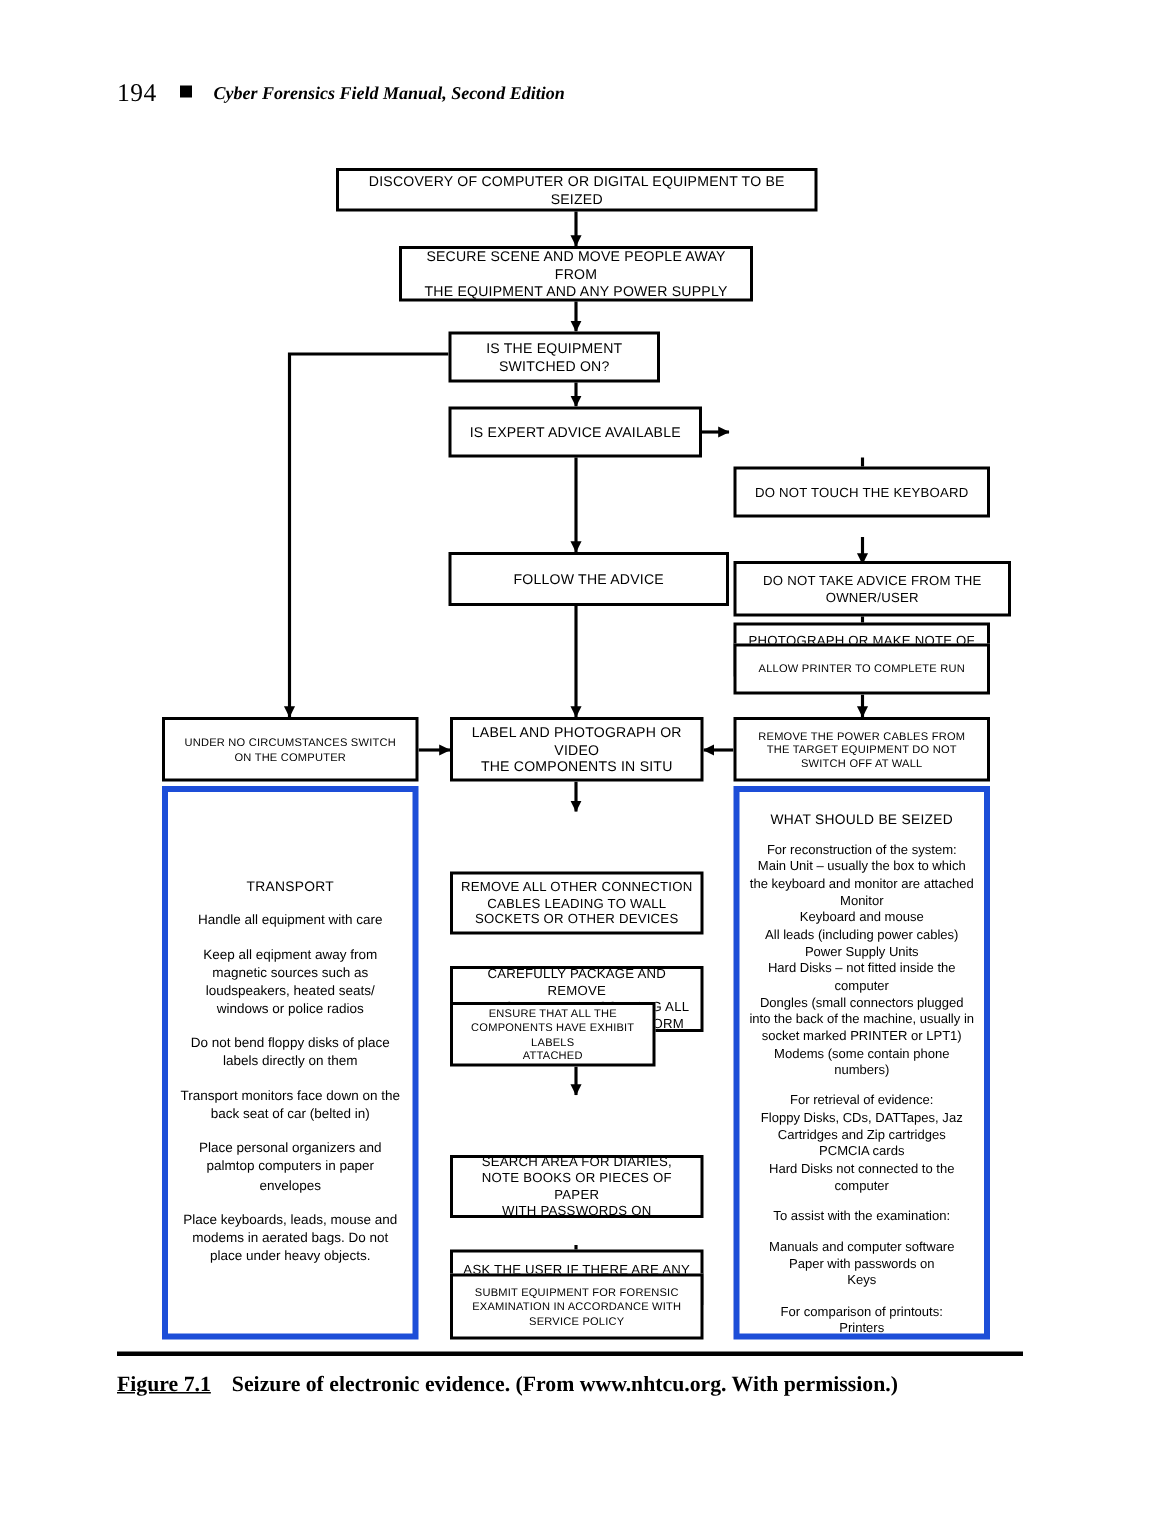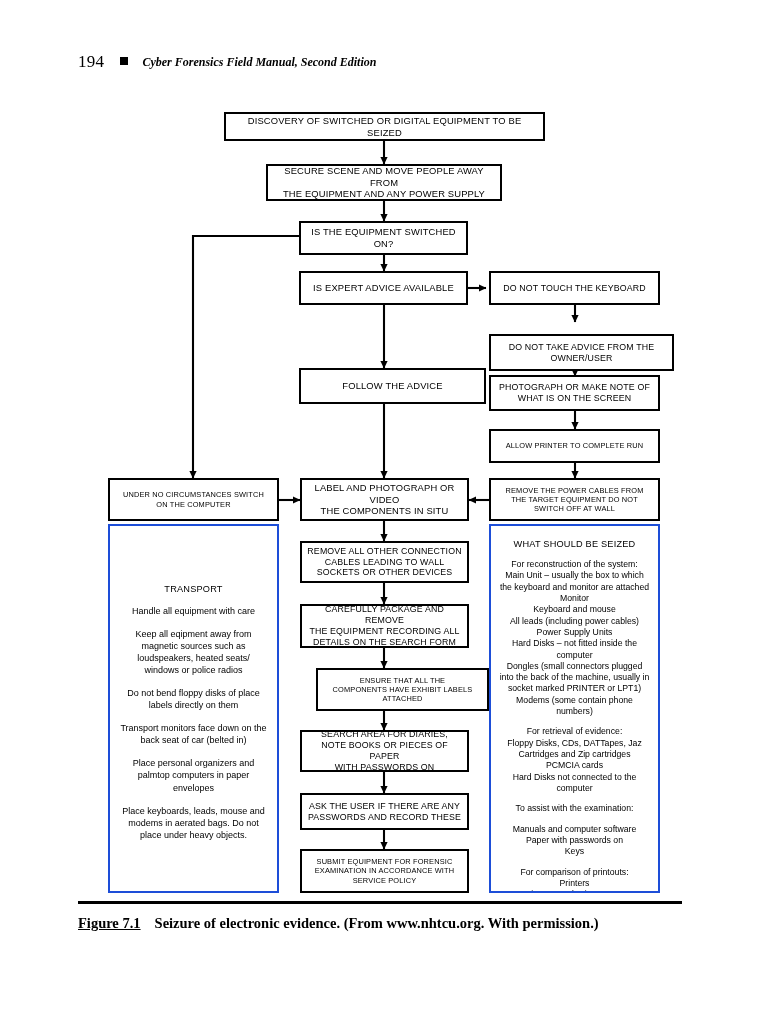--- a/index.html
+++ b/index.html
@@ -47,27 +47,27 @@
     text-align:center;
     line-height:1.25;
     font-size:8.2px;
     letter-spacing:.15px;
     padding:2px 4px;
     z-index:3;
   }
   .box .txt{ display:block; width:100%; white-space:pre-line; }
 
   .b-lg{ font-size:9.4px; }
-  .b-md{ font-size:8.8px; }
+  .b-md{ font-size:8.8px;margin-top:40px; }
   .b-sm{ font-size:7.4px; }
 
   
   .panel{
     position:absolute;
-    border:2px solid #1d4ed8;
+    border:4px solid #1d4ed8;
     background:#fff;
     box-sizing:border-box;
     z-index:3;
     padding:10px 6px 6px 6px;
     overflow:hidden;
   }
   .panel .phead{
     text-align:center; font-size:9.2px; letter-spacing:.2px;
     margin-bottom:11px;
   }
@@ -142,29 +142,29 @@
 
       <path d="M384,711 L384,730"></path>
 
       <path d="M384,772 L384,793"></path>
 
       <path d="M384,830 L384,849"></path>
     </g>
   </svg>
 
   <div class="box b-lg" style="left:224px; top:112px; width:321px; height:29px;">
-    <span class="txt">DISCOVERY OF SWITCHED OR DIGITAL EQUIPMENT TO BE SEIZED</span>
+    <span class="txt">DISCOVERY OF COMPUTER OR DIGITAL EQUIPMENT TO BE SEIZED</span>
   </div>
 
   <div class="box b-lg" style="left:266px; top:164px; width:236px; height:37px;">
     <span class="txt">SECURE SCENE AND MOVE PEOPLE AWAY FROM
 THE EQUIPMENT AND ANY POWER SUPPLY</span>
   </div>
 
-  <div class="box b-lg" style="left:299px; top:221px; width:169px; height:34px;">
+  <div class="box b-lg" style="left:299px; top:221px; width:141px; height:34px;">
     <span class="txt">IS THE EQUIPMENT SWITCHED ON?</span>
   </div>
 
   <div class="box b-lg" style="left:299px; top:271px; width:169px; height:34px;">
     <span class="txt">IS EXPERT ADVICE AVAILABLE</span>
   </div>
 
   <div class="box b-lg" style="left:299px; top:368px; width:187px; height:36px;">
     <span class="txt">FOLLOW  THE ADVICE</span>
   </div>
@@ -208,21 +208,21 @@
 CABLES LEADING TO WALL
 SOCKETS OR OTHER DEVICES</span>
   </div>
 
   <div class="box b-md" style="left:300px; top:604px; width:169px; height:44px;">
     <span class="txt">CAREFULLY PACKAGE AND REMOVE
 THE EQUIPMENT RECORDING ALL
 DETAILS ON THE SEARCH FORM</span>
   </div>
 
-  <div class="box b-sm" style="left:300px; top:668px; width:173px; height:43px;margin-left:16px;">
+  <div class="box b-sm" style="left:300px; top:668px; width:137px; height:43px;">
     <span class="txt">ENSURE THAT ALL THE
 COMPONENTS HAVE EXHIBIT LABELS
 ATTACHED</span>
   </div>
 
   <div class="box b-md" style="left:300px; top:730px; width:169px; height:42px;">
     <span class="txt">SEARCH AREA FOR DIARIES,
 NOTE BOOKS OR PIECES OF PAPER
 WITH PASSWORDS ON</span>
   </div>

